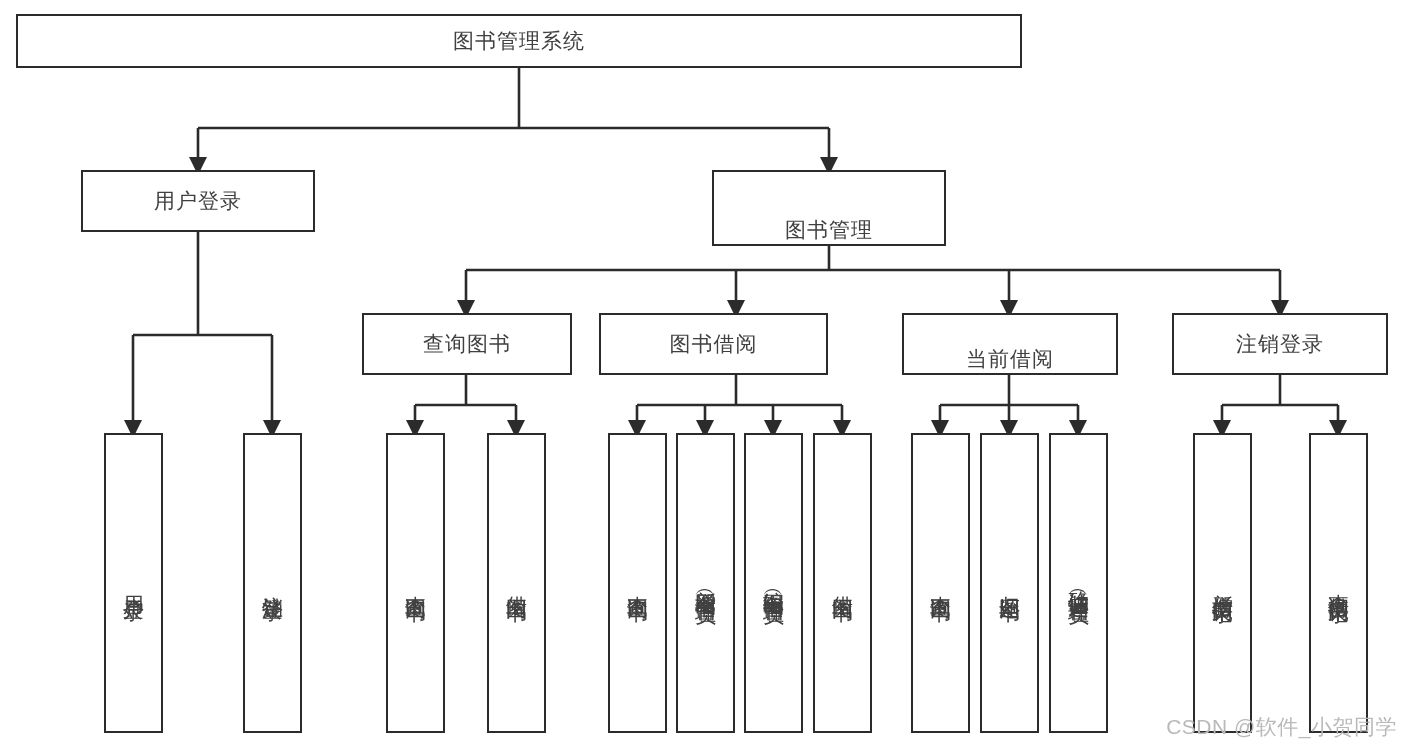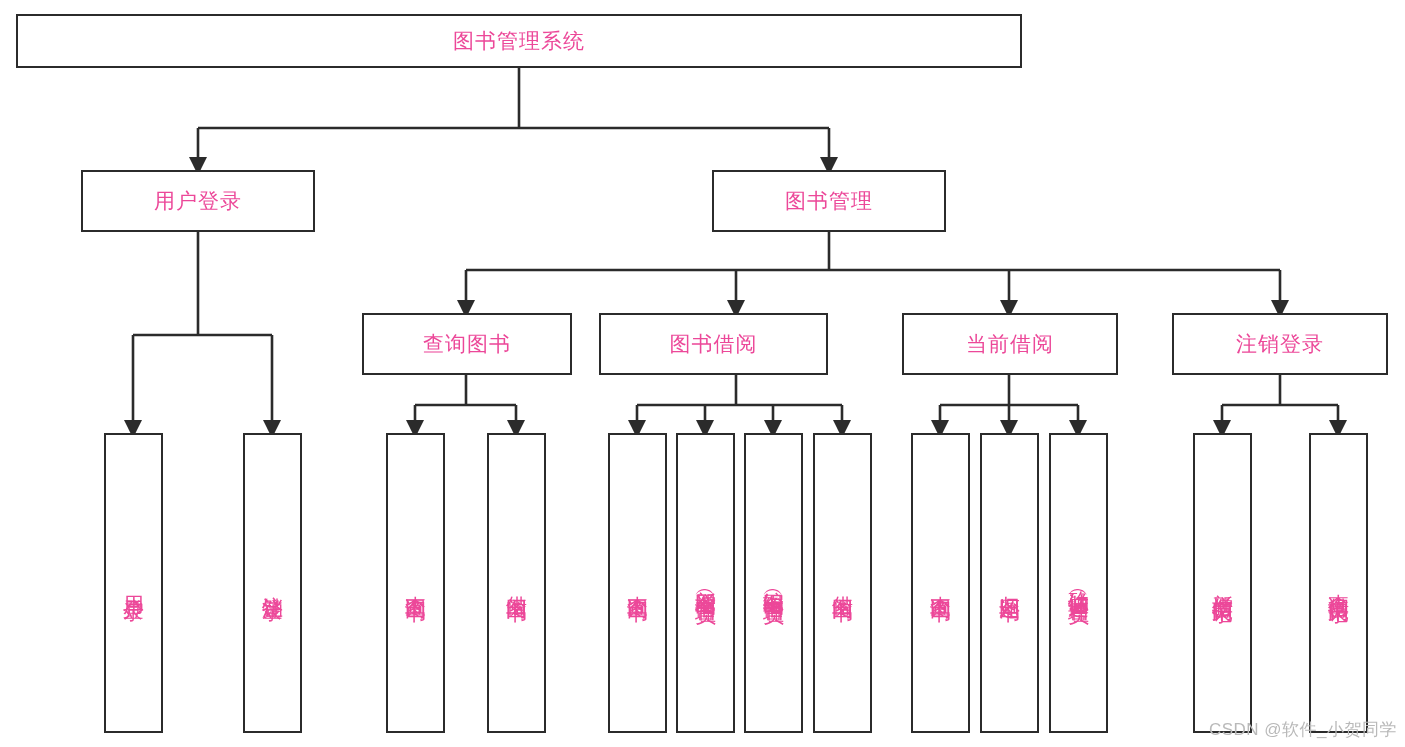--- a/index.html
+++ b/index.html
@@ -29,21 +29,21 @@
     pointer-events: none;
   }
   .node {
     position: absolute;
     box-sizing: border-box;
     border: 2px solid #2b2b2b;
     background: #ffffff;
     display: flex;
     align-items: center;
     justify-content: center;
-    color: #ec4899;
+    color: #404040;
   }
   .node.horiz {
     font-size: 21px;
     letter-spacing: 1px;
   }
   .node.vert {
     writing-mode: vertical-rl;
     text-orientation: upright;
     font-size: 21px;
     letter-spacing: 2px;
@@ -58,21 +58,21 @@
     text-orientation: upright;
     white-space: nowrap;
   }
   .node .hlabel {
     white-space: nowrap;
   }
   .watermark {
     position: absolute;
     right: 8px;
     bottom: 6px;
-    font-size: 17px;
+    font-size: 21px;
     color: #b9b9b9;
     letter-spacing: 0.5px;
     white-space: nowrap;
   }
 </style>
 </head>
 <body>
 
 <div id="diagram-root">
 
@@ -130,33 +130,33 @@
   </svg>
 
   <div class="node horiz" style="left:16px; top:14px; width:1006px; height:54px;">
     <span class="hlabel">图书管理系统</span>
   </div>
 
   <div class="node horiz" style="left:81px; top:170px; width:234px; height:62px;">
     <span class="hlabel">用户登录</span>
   </div>
 
-  <div class="node horiz" style="left:712px; top:170px; width:234px; height:62px;">
+  <div class="node horiz" style="left:712px; top:170px; width:234px; height:76px;align-items:flex-end;">
     <span class="hlabel">图书管理</span>
   </div>
 
   <div class="node horiz" style="left:362px; top:313px; width:210px; height:62px;">
     <span class="hlabel">查询图书</span>
   </div>
 
   <div class="node horiz" style="left:599px; top:313px; width:229px; height:62px;">
     <span class="hlabel">图书借阅</span>
   </div>
 
-  <div class="node horiz" style="left:902px; top:313px; width:216px; height:62px;">
+  <div class="node horiz" style="left:902px; top:313px; width:216px; height:62px;align-items:flex-end;">
     <span class="hlabel">当前借阅</span>
   </div>
 
   <div class="node horiz" style="left:1172px; top:313px; width:216px; height:62px;">
     <span class="hlabel">注销登录</span>
   </div>
 
   <div class="node vert" style="left:104px; top:433px; width:59px; height:300px;">
     <span class="vlabel">用户登录</span>
   </div>

